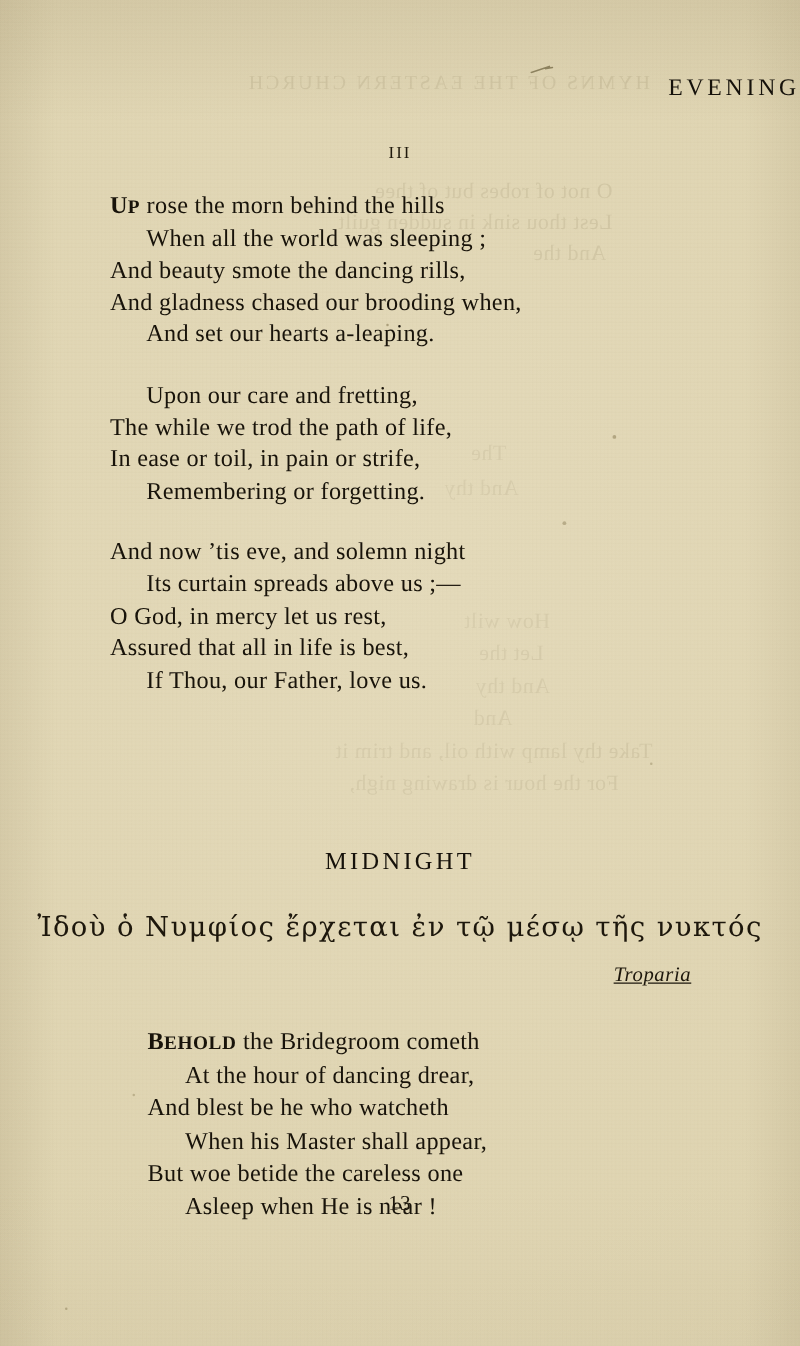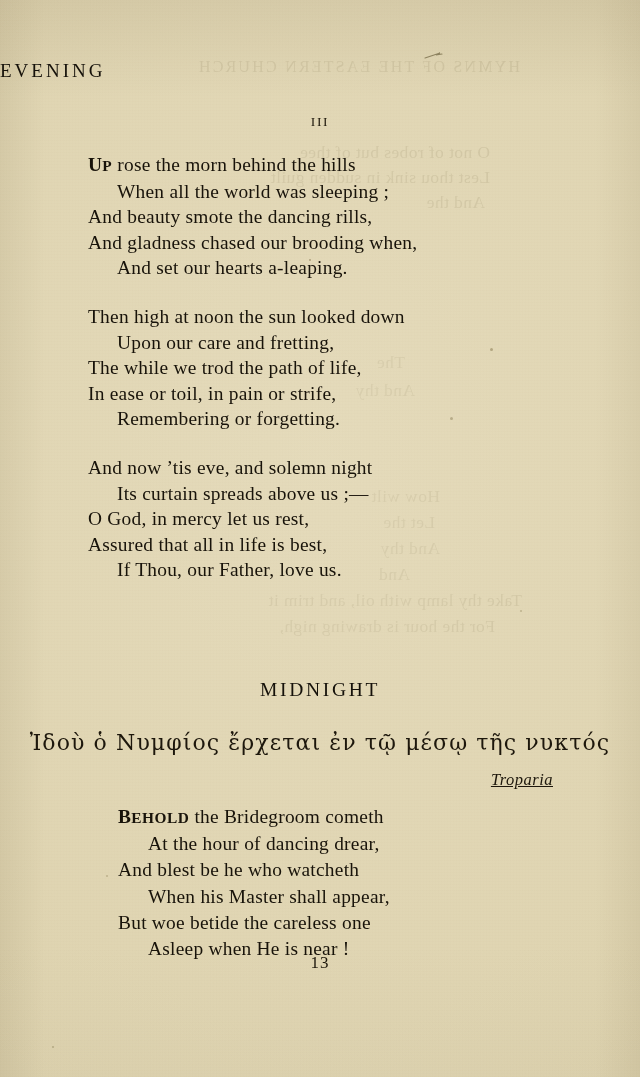--- a/index.html
+++ b/index.html
@@ -66,21 +66,21 @@
     position: relative;
     width: 100%;
     height: 100%;
   }
 
   .running-head {
     position: absolute;
     top: 60px;
     left: 0;
     right: 0;
-    text-align: left;
+    text-align: right;
     font-size: 19px;
     letter-spacing: 3.0px;
     color: #15110a;
   }
 
   .section-number {
     position: absolute;
     top: 114px;
     left: 0;
     right: 0;
@@ -149,21 +149,21 @@
     top: 770px;
     right: 87px;
     font-style: italic;
     font-size: 16.5px;
     letter-spacing: 0.5px;
     color: #1d170c;
     text-decoration: underline;
   }
 
   .poem-midnight {
-    top: 804px;
+    top: 821px;
     left: 118px;
     width: 420px;
   }
   .poem-midnight .line { line-height: 26.2px; }
   .poem-midnight .line.ind { padding-left: 30px; }
 
   .folio {
     position: absolute;
     top: 953px;
     left: 0;
@@ -226,21 +226,20 @@
 
     <div class="poem poem-evening" id="poem-evening">
         <div class="stanza">
           <div class="line"><span class="smallcap-first"><span class="cap">U</span><span class="sc">P</span></span> rose the morn behind the hills</div>
           <div class="line ind">When all the world was sleeping ;</div>
           <div class="line">And beauty smote the dancing rills,</div>
           <div class="line">And gladness chased our brooding when,</div>
           <div class="line ind">And set our hearts a-leaping.</div>
         </div>
         <div class="stanza">
-          <div class="line">Then high at noon the sun looked down</div>
           <div class="line ind">Upon our care and fretting,</div>
           <div class="line">The while we trod the path of life,</div>
           <div class="line">In ease or toil, in pain or strife,</div>
           <div class="line ind">Remembering or forgetting.</div>
         </div>
         <div class="stanza">
           <div class="line">And now ’tis eve, and solemn night</div>
           <div class="line ind">Its curtain spreads above us ;—</div>
           <div class="line">O God, in mercy let us rest,</div>
           <div class="line">Assured that all in life is best,</div>

